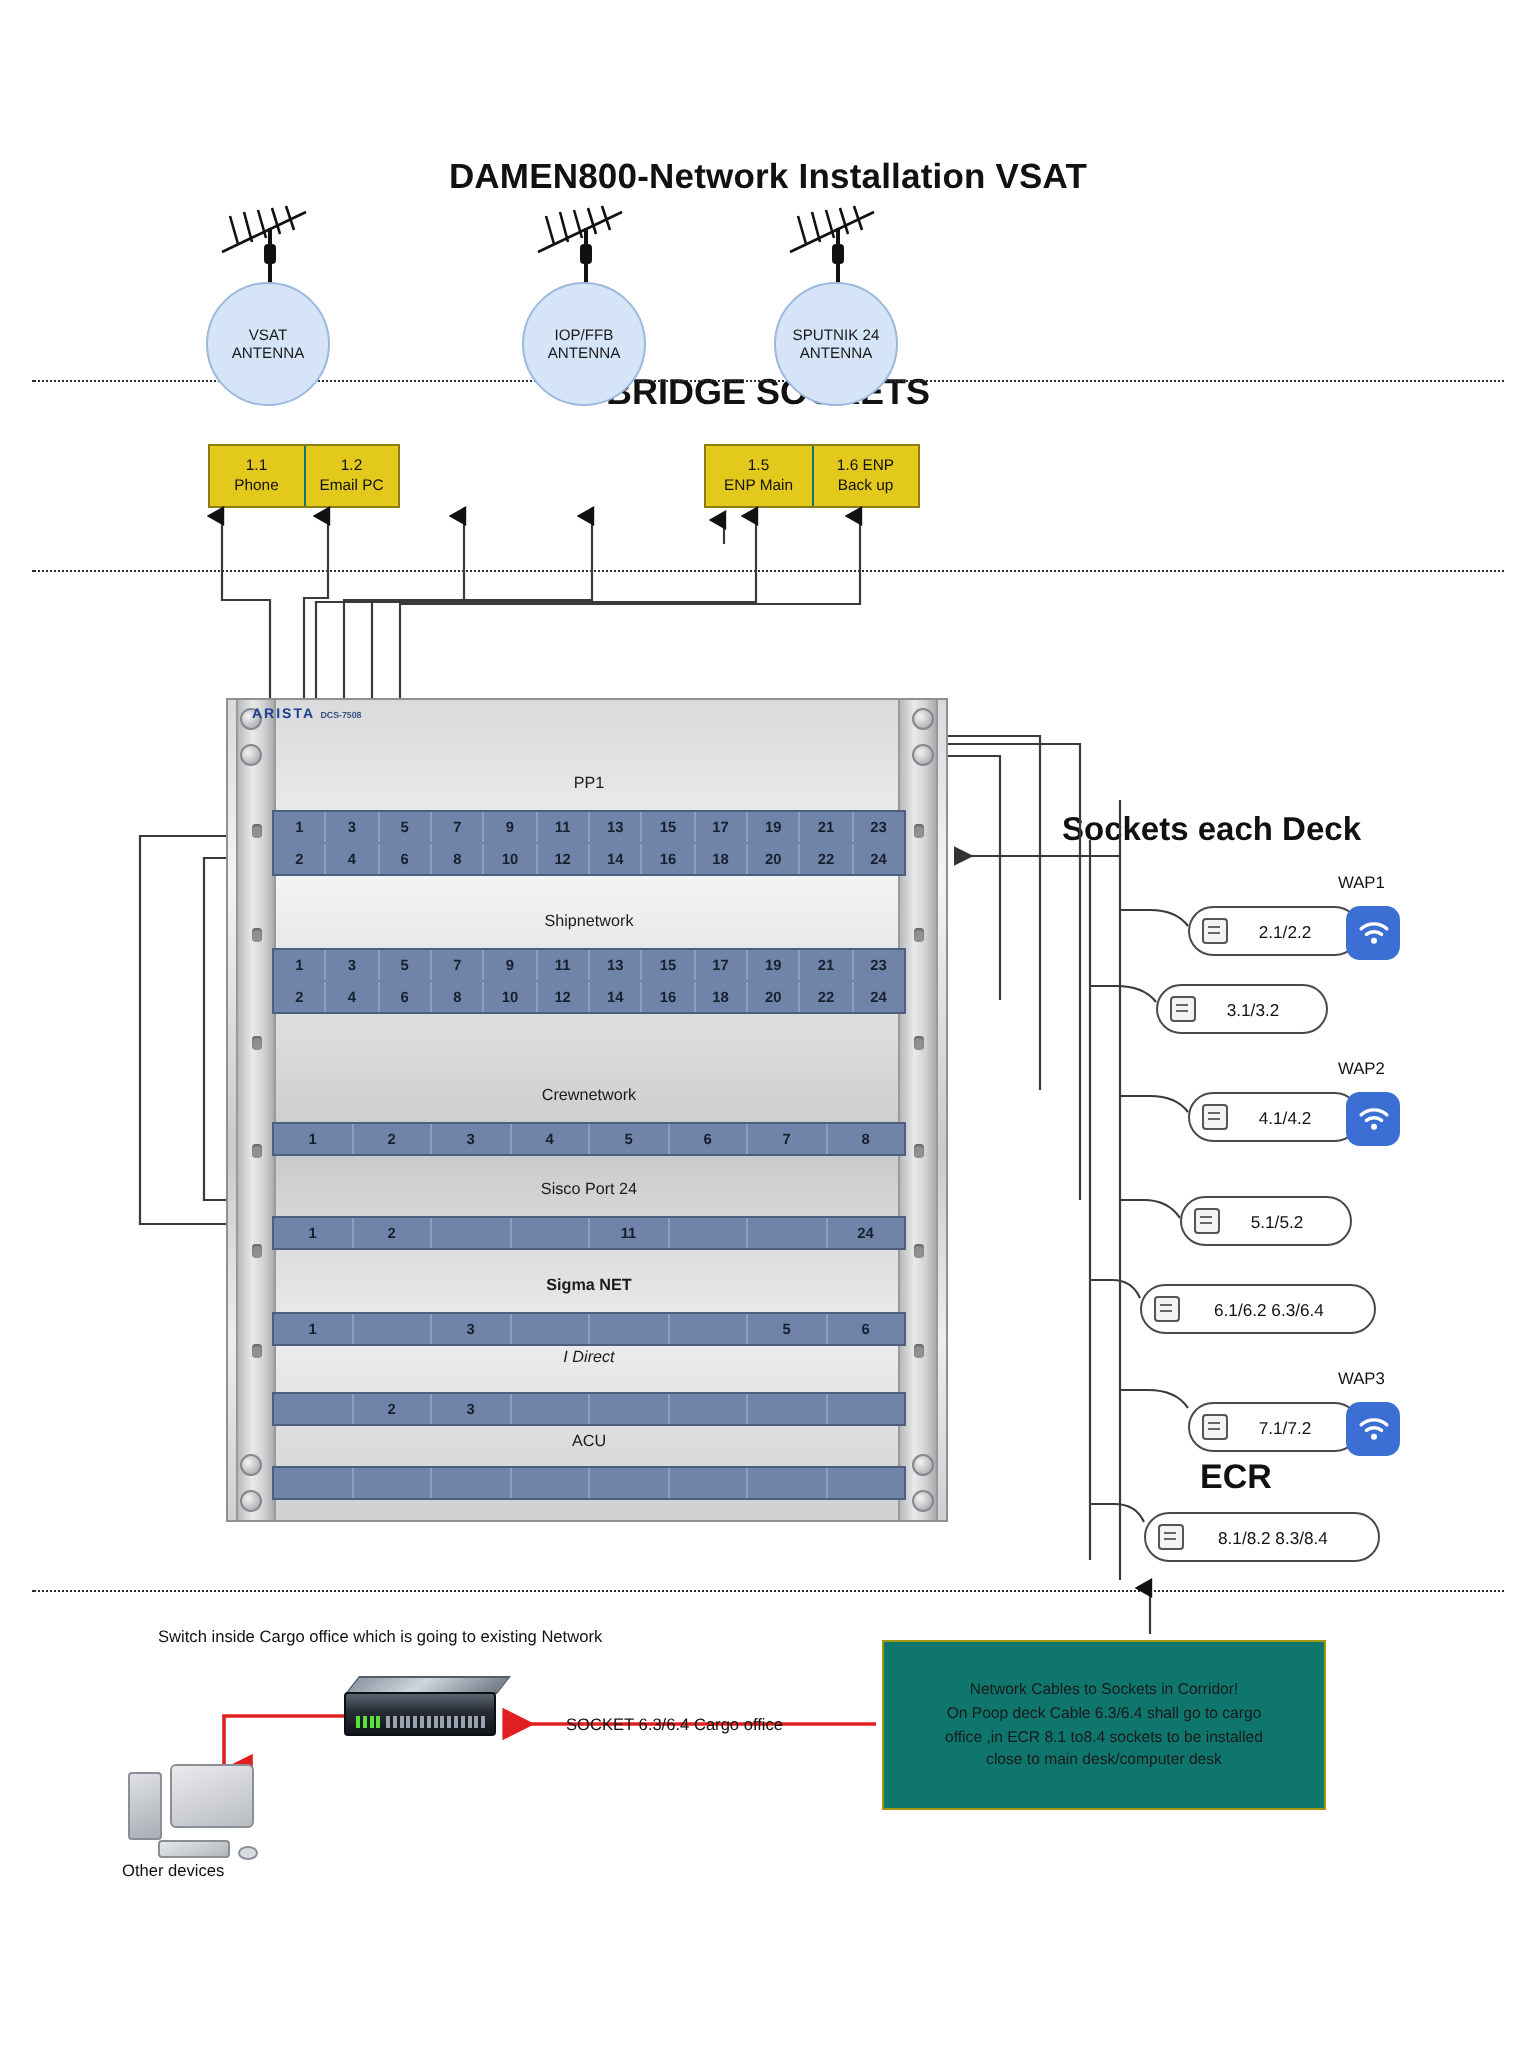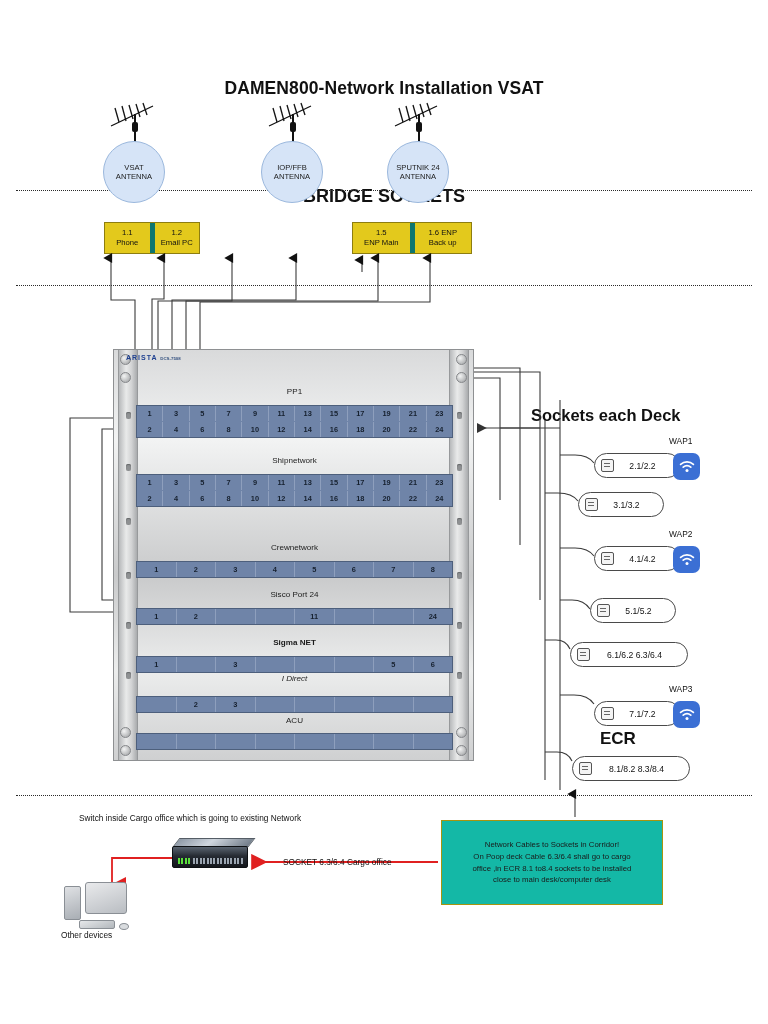--- a/index.html
+++ b/index.html
@@ -47,21 +47,21 @@
 
   
   .sock-group{
     height:32px;background:#e3c91c;border:1px solid #8d7d10;
     display:flex;box-sizing:border-box;
   }
   .sock-cell{
     flex:1;display:flex;flex-direction:column;align-items:center;justify-content:center;
     font-size:7.7px;line-height:1.3;text-align:left;box-sizing:border-box;
   }
-  .sock-cell + .sock-cell{border-left:5px solid #0f766e;}
+  .sock-cell + .sock-cell{border-left:1px solid #0f766e;}
 
   
   #rack{
     left:113px;top:349px;width:361px;height:412px;
     background:linear-gradient(180deg,#d9dadb 0%,#f2f3f3 22%,#c9cacb 55%,#eceded 78%,#cfd0d1 100%);
     border:1px solid #8e9092;box-sizing:border-box;
   }
   .rail{
     position:absolute;top:0;width:20px;height:100%;
     background:linear-gradient(90deg,#b7b9bb,#e9eaea 40%,#d2d3d4 70%,#a9abad);
@@ -120,21 +120,21 @@
   .outlet-ic:after{top:6px;}
   .wap{
     position:absolute;width:27px;height:27px;border-radius:7px;background:#3b6fd4;
     display:flex;align-items:center;justify-content:center;
   }
   .wap svg{display:block;}
   .wap-label{position:absolute;font-size:8.4px;color:#111;}
 
   
   .note-yellow{
-    background:#14b8a6;border:1px solid #a8940f;box-sizing:border-box;
+    background:#0f766e;border:1px solid #a8940f;box-sizing:border-box;
     display:flex;align-items:center;justify-content:center;text-align:center;
     font-size:7.8px;line-height:1.5;color:#1a1a1a;padding:6px 8px;
   }
   .cap{font-size:8.3px;color:#111;}
 
   .switch-box{
     position:absolute;width:76px;height:22px;border-radius:2px;
     background:linear-gradient(180deg,#5a6470,#262b33 45%,#13161b);
     border:1px solid #0d1013;box-sizing:border-box;
   }
@@ -248,21 +248,21 @@
       <span>1.1</span>
       <span>Phone</span>
     </div>
     <div class="sock-cell">
       <span>1.2</span>
       <span>Email PC</span>
     </div>
   </div>
 
 
-  <div class="abs sock-group" style="left:352px;top:222px;width:120px;">
+  <div class="abs sock-group" style="left:352px;top:222px;width:108px;">
     <div class="sock-cell">
       <span>1.5</span>
       <span>ENP Main</span>
     </div>
     <div class="sock-cell">
       <span>1.6 ENP</span>
       <span>Back up</span>
     </div>
   </div>
 

